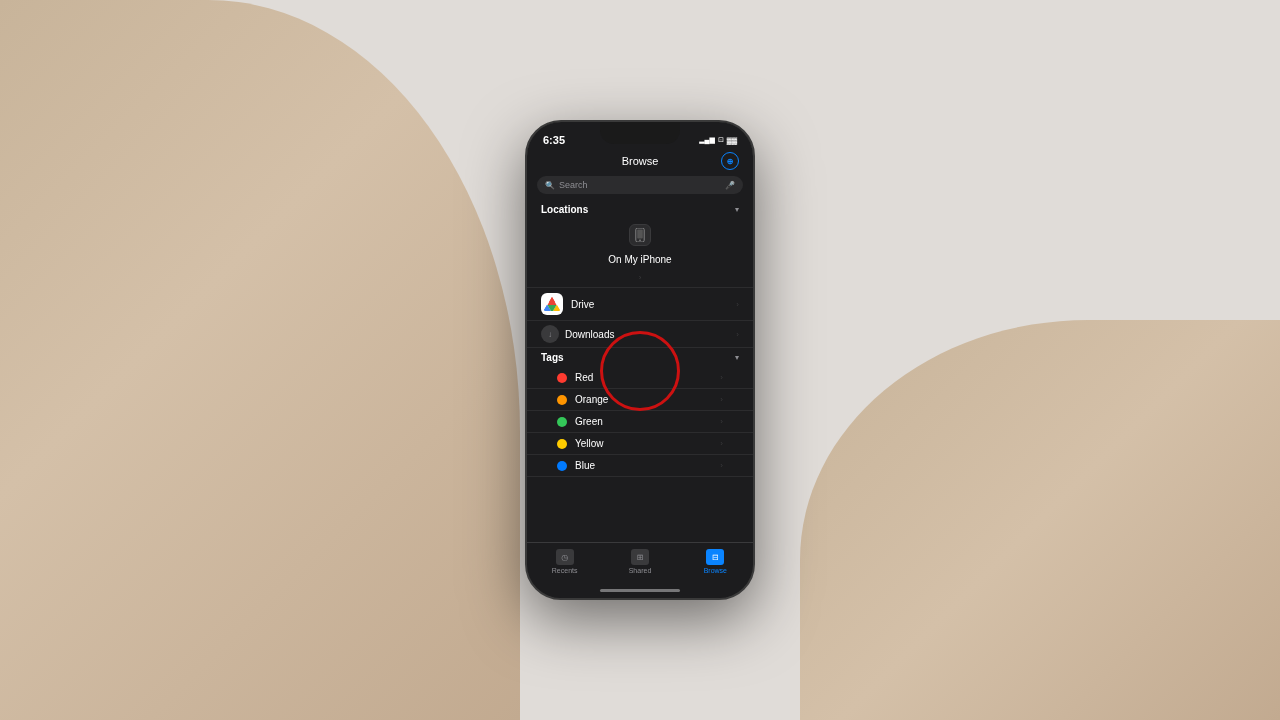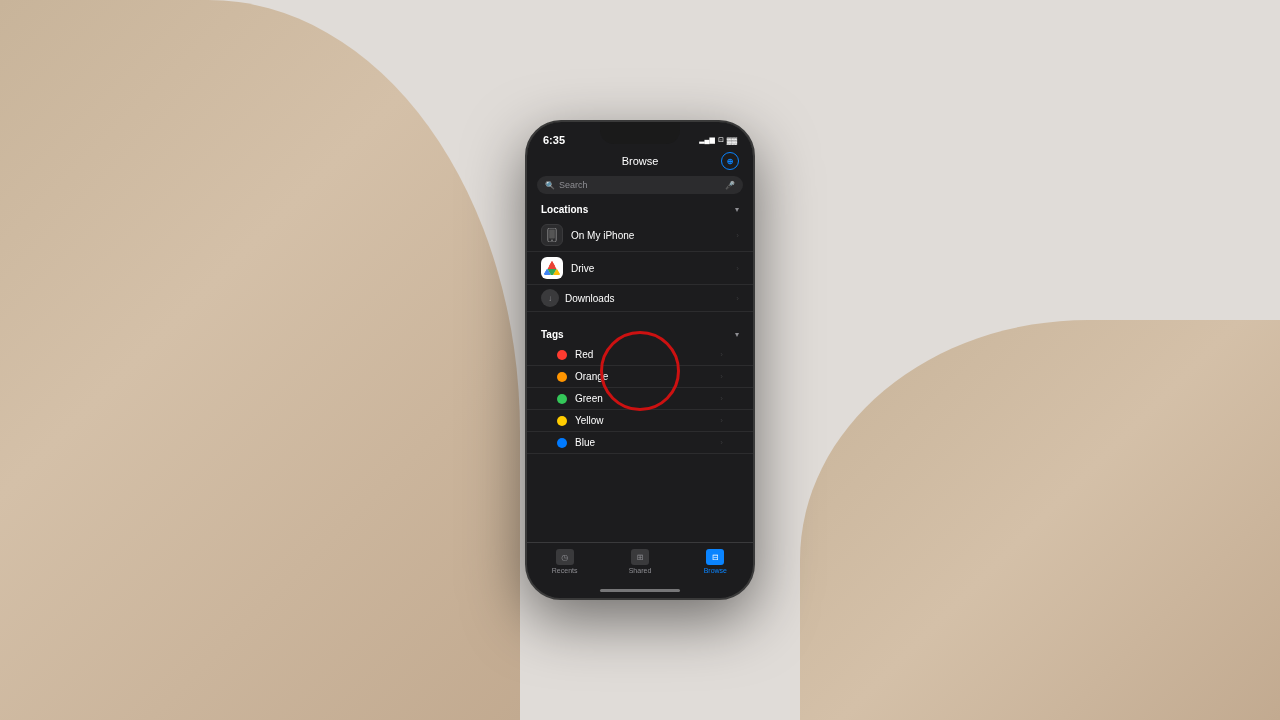--- a/index.html
+++ b/index.html
@@ -246,21 +246,21 @@
       border-radius: 50%;
       background: #3a3a3c;
       display: flex;
       align-items: center;
       justify-content: center;
       flex-shrink: 0;
     }
 
     
     .tags-section {
-      margin-top: 13px;
+      margin-top: 0;
     }
 
     .tag-item {
       display: flex;
       align-items: center;
       padding: 5px 30px;
       gap: 8px;
       border-bottom: 0.5px solid #2c2c2e;
     }
 
@@ -413,21 +413,21 @@
         <span class="search-icon-wrapper">🔍</span>
         <span class="search-placeholder">Search</span>
         <span class="mic-icon">🎤</span>
       </div>
 
       <div class="section-header">
         <span class="section-title">Locations</span>
         <span class="section-chevron">▾</span>
       </div>
 
-      <div class="list-item" style="position:relative;">
+      <div class="list-item" style="position:relative;flex-direction:column;">
         <div class="list-item-icon icon-phone">
           <svg class="phone-svg" viewBox="0 0 14 20" fill="none" xmlns="http://www.w3.org/2000/svg">
             <rect x="1" y="0" width="12" height="20" rx="2.5" fill="#2c2c2e" stroke="#aaa" stroke-width="1"></rect>
             <rect x="3" y="2" width="8" height="13" rx="1" fill="#555"></rect>
             <circle cx="7" cy="17.5" r="1" fill="#aaa"></circle>
           </svg>
         </div>
         <div class="list-item-text">
           <span class="list-item-label">On My iPhone</span>
         </div>

